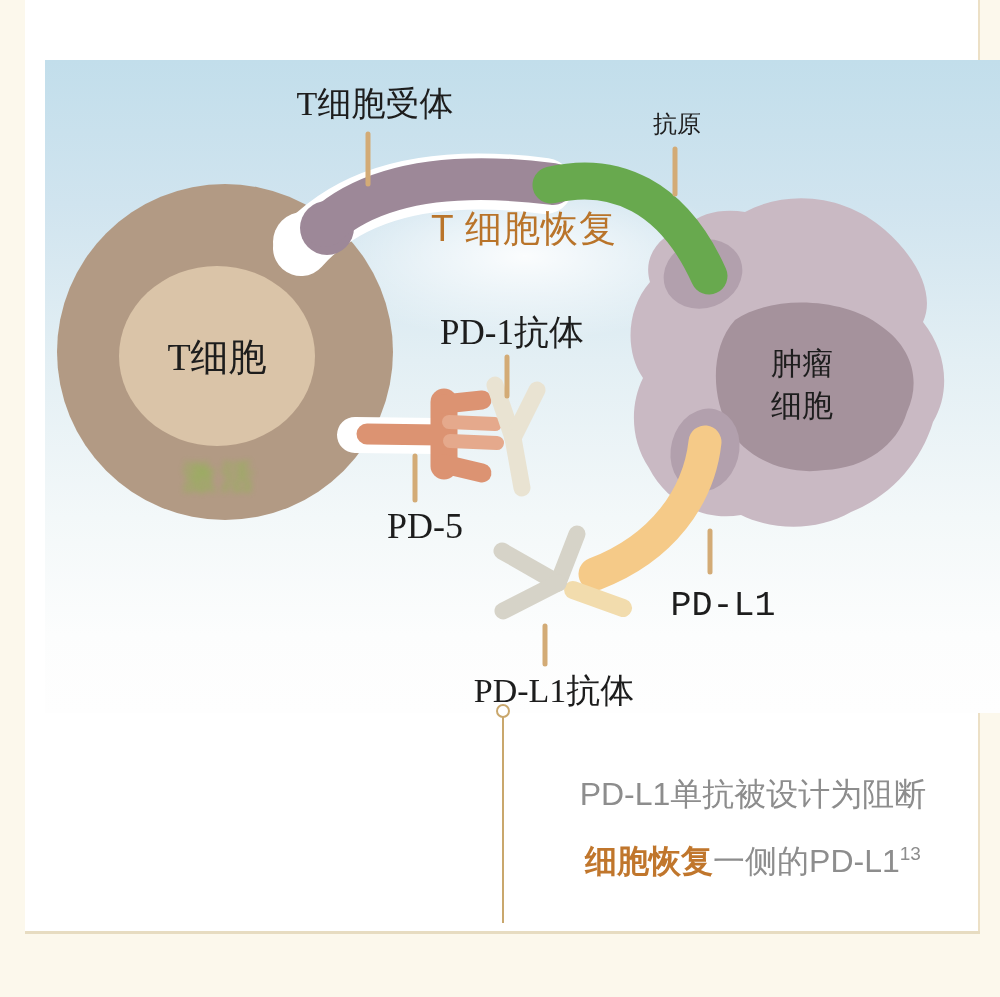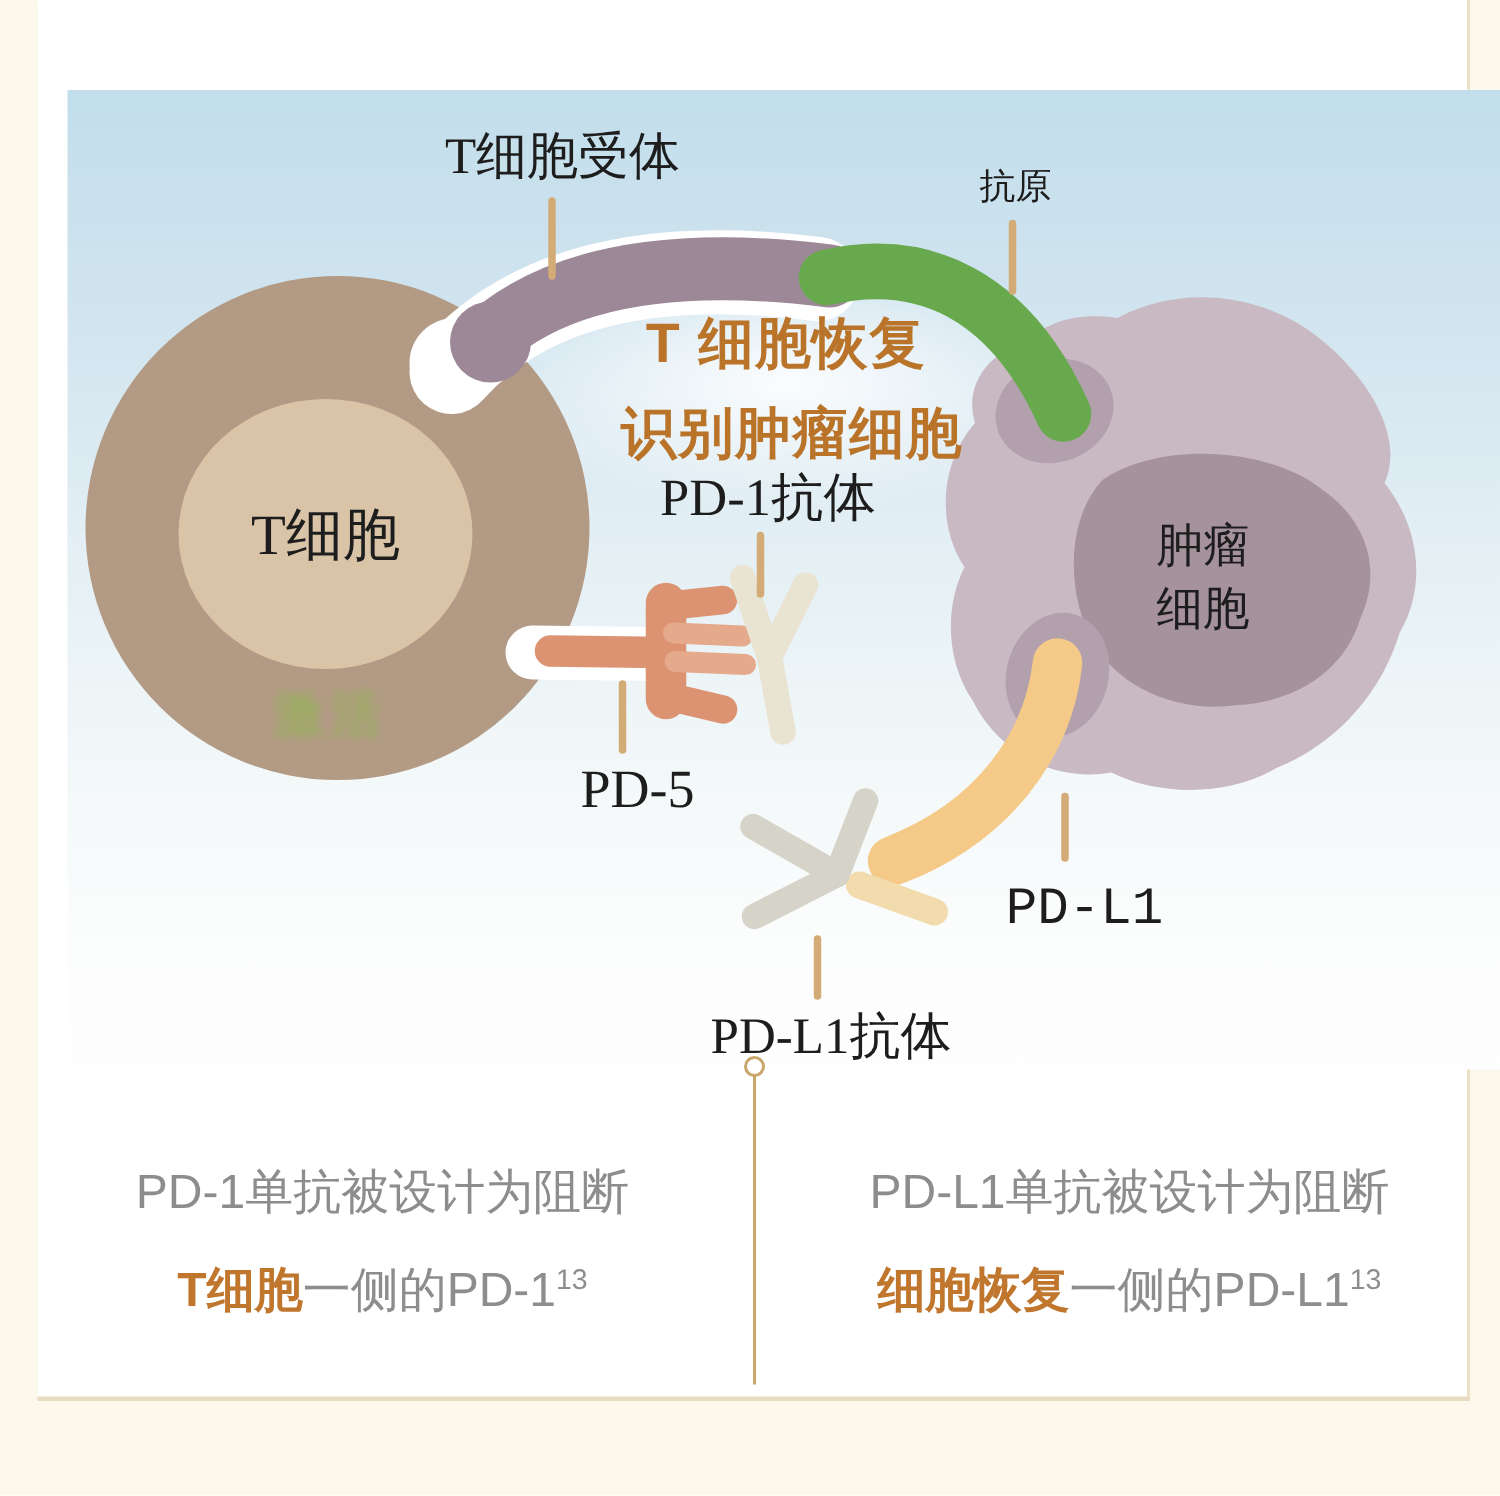--- a/index.html
+++ b/index.html
@@ -9,21 +9,21 @@
         border-right:2px solid #ece0c6;box-shadow:0 3px 0 rgba(214,196,158,.55);}
   .diagram{position:absolute;left:20px;top:60px;width:965px;height:653px;
         background:linear-gradient(180deg,var(--sky-top,#c2deeb) 0%,#d0e4ef 22%,#e3eff4 46%,#f3f8f9 70%,#fcfdfd 88%,#fefefe 100%);}
   .diagram svg{position:absolute;left:0;top:0;z-index:2;}
   .cloud{position:absolute;left:480px;top:196px;width:420px;height:170px;transform:translate(-50%,-50%);
         background:radial-gradient(closest-side,rgba(255,255,255,.9),rgba(255,255,255,0));z-index:1;}
   .lbl{position:absolute;transform:translate(-50%,-50%);white-space:nowrap;z-index:3;}
   .serif{font-family:"Liberation Serif","DejaVu Serif",serif;color:var(--label-ink,#1d1d1d);}
   .lbl-tcr{left:330px;top:44px;font-size:34px;}
   .lbl-antigen{left:632px;top:64px;font-size:24px;}
-  .restore{font-weight:bold;color:var(--accent-orange,#b9742a);font-size:37px;letter-spacing:1px;text-align:right;}
+  .restore{font-weight:normal;color:var(--accent-orange,#b9742a);font-size:37px;letter-spacing:1px;text-align:right;}
   .restore1{left:479px;top:169px;}
   .restore2{left:483px;top:229px;}
   .lbl-pd1ab{left:467px;top:272px;font-size:35px;}
   .lbl-tcell{left:172px;top:297px;font-size:38px;}
   .lbl-activate{left:176px;top:417px;font-size:33px;font-weight:bold;color:var(--activate-green,#93b356);
         opacity:.8;filter:blur(3px);letter-spacing:5px;}
   .lbl-tumor{left:757px;top:325px;font-size:31px;line-height:42px;text-align:right;}
   .lbl-pd1{left:380px;top:466px;font-size:36px;}
   .lbl-pdl1{left:678px;top:546px;font-size:35px;font-family:Liberation Mono, monospace;}
   .lbl-pdl1ab{left:509px;top:631px;font-size:34px;text-align:center;}
@@ -96,39 +96,34 @@
           <path d="M 462,297 L 462,336" style="stroke:var(--leader-tan);stroke-width:5;stroke-linecap:round"></path>
           <path d="M 370,396 L 370,440" style="stroke:var(--leader-tan);stroke-width:5;stroke-linecap:round"></path>
           <path d="M 665,471 L 665,512" style="stroke:var(--leader-tan);stroke-width:5;stroke-linecap:round"></path>
           <path d="M 500,566 L 500,604" style="stroke:var(--leader-tan);stroke-width:5;stroke-linecap:round"></path>
         </g>
       </svg>
 
       <div class="lbl serif lbl-tcr">T细胞受体</div>
       <div class="lbl serif lbl-antigen">抗原</div>
       <div class="lbl restore restore1">T 细胞恢复</div>
-      <div class="lbl restore restore2">识别肿瘤细胞</div>
       <div class="lbl serif lbl-pd1ab">PD-1抗体</div>
       <div class="lbl serif lbl-tcell">T细胞</div>
       <div class="lbl lbl-activate">激活</div>
       <div class="lbl serif lbl-tumor">
         <div>肿瘤</div>
         <div>细胞</div>
       </div>
       <div class="lbl serif lbl-pd1">PD-5</div>
       <div class="lbl serif lbl-pdl1">PD-L1</div>
       <div class="lbl serif lbl-pdl1ab">PD-L1抗体</div>
     </div>
 
     <div class="divider-circle"></div>
     <div class="divider-line"></div>
 
-    <div class="caption caption-left">
-      <div class="cap-line1">PD-1单抗被设计为阻断</div>
-      <div class="cap-line2"><span class="hl">T细胞</span><span>一侧的PD-1</span><sup>13</sup></div>
-    </div>
     <div class="caption caption-right">
       <div class="cap-line1">PD-L1单抗被设计为阻断</div>
       <div class="cap-line2"><span class="hl">细胞恢复</span><span>一侧的PD-L1</span><sup>13</sup></div>
     </div>
 
   </div>
 </div>
 
 </body></html>

